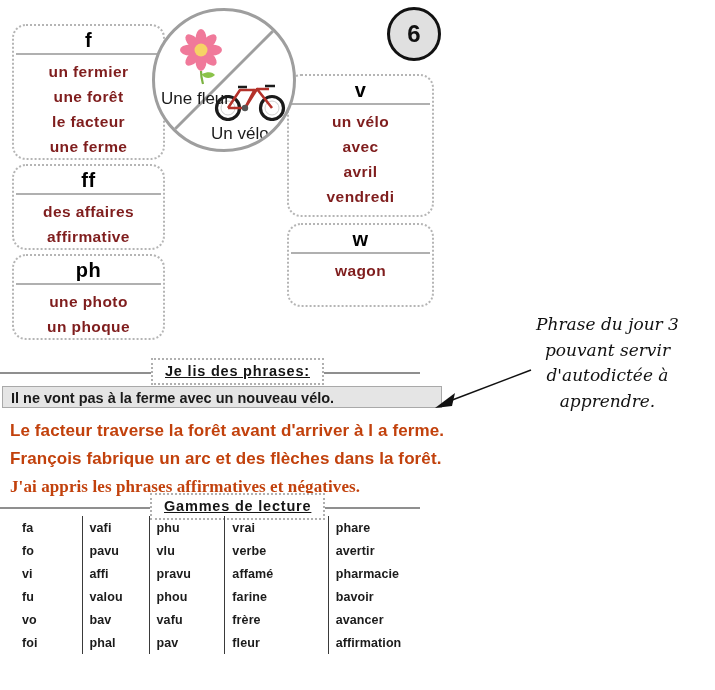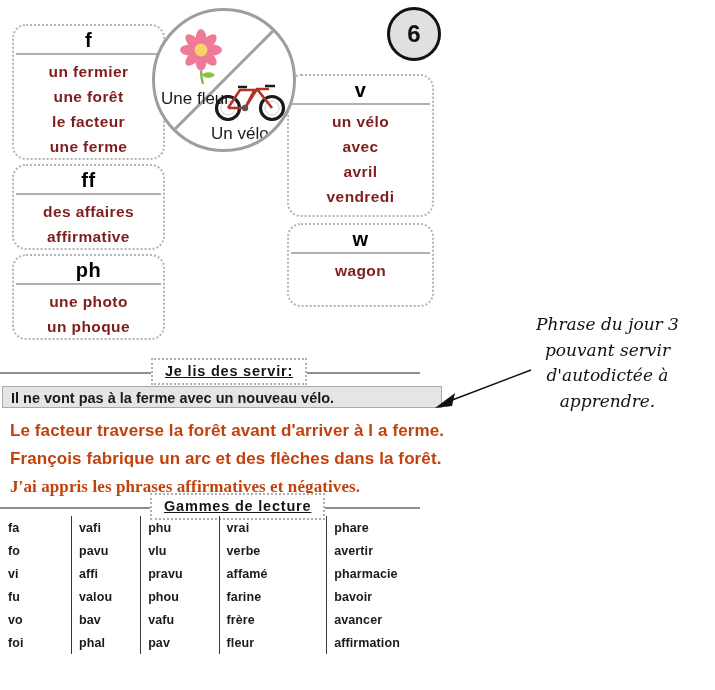--- a/index.html
+++ b/index.html
@@ -231,21 +231,21 @@
     font-weight: bold;
     color: #1b1b1b;
     height: 23px;
     padding: 0 0 0 7px;
     vertical-align: middle;
     letter-spacing: 0.1px;
   }
   .gammes-table td.col-sep {
     border-left: 1.5px solid #3a3a3a;
   }
-  .gammes-table td.c0 { width: 73px;  padding-left: 8px; }
+  .gammes-table td.c0 { width: 73px;  padding-left: 22px; }
   .gammes-table td.c1 { width: 67px; }
   .gammes-table td.c2 { width: 78px; }
   .gammes-table td.c3 { width: 112px; margin-left: 8px; }
   .gammes-table td.c4 { width: 90px; }
 </style>
 </head>
 <body>
 
 <div class="page">
 
@@ -329,21 +329,21 @@
 
     <div class="illus-label" id="label-fleur">Une fleur</div>
     <div class="illus-label" id="label-velo">Un vélo</div>
   </div>
 
   <div class="page-badge">6</div>
 
   <div class="section-band" id="band-phrases">
     <div class="band-rule"></div>
     <div class="band-pill">
-      <span>Je lis des servir:</span>
+      <span>Je lis des phrases:</span>
     </div>
   </div>
 
   <div class="sentence-highlight">
     <div class="sentence-text">Il ne vont pas à la ferme avec un nouveau vélo.</div>
   </div>
   <div class="sentence" id="sentence-2">Le facteur traverse la forêt avant d'arriver à l a ferme.</div>
   <div class="sentence" id="sentence-3">François fabrique un arc et des flèches dans la forêt.</div>
   <div class="sentence" id="sentence-4">J'ai appris les phrases affirmatives et négatives.</div>
 

